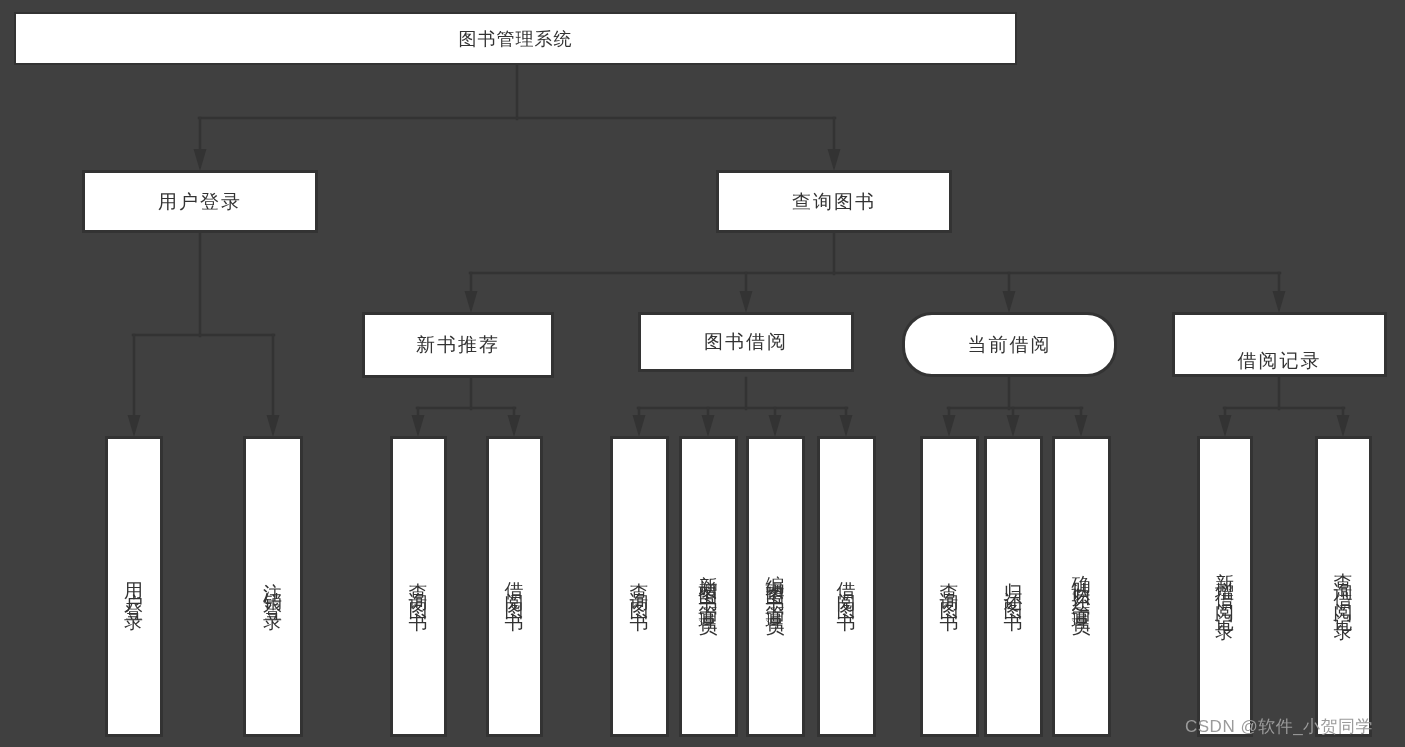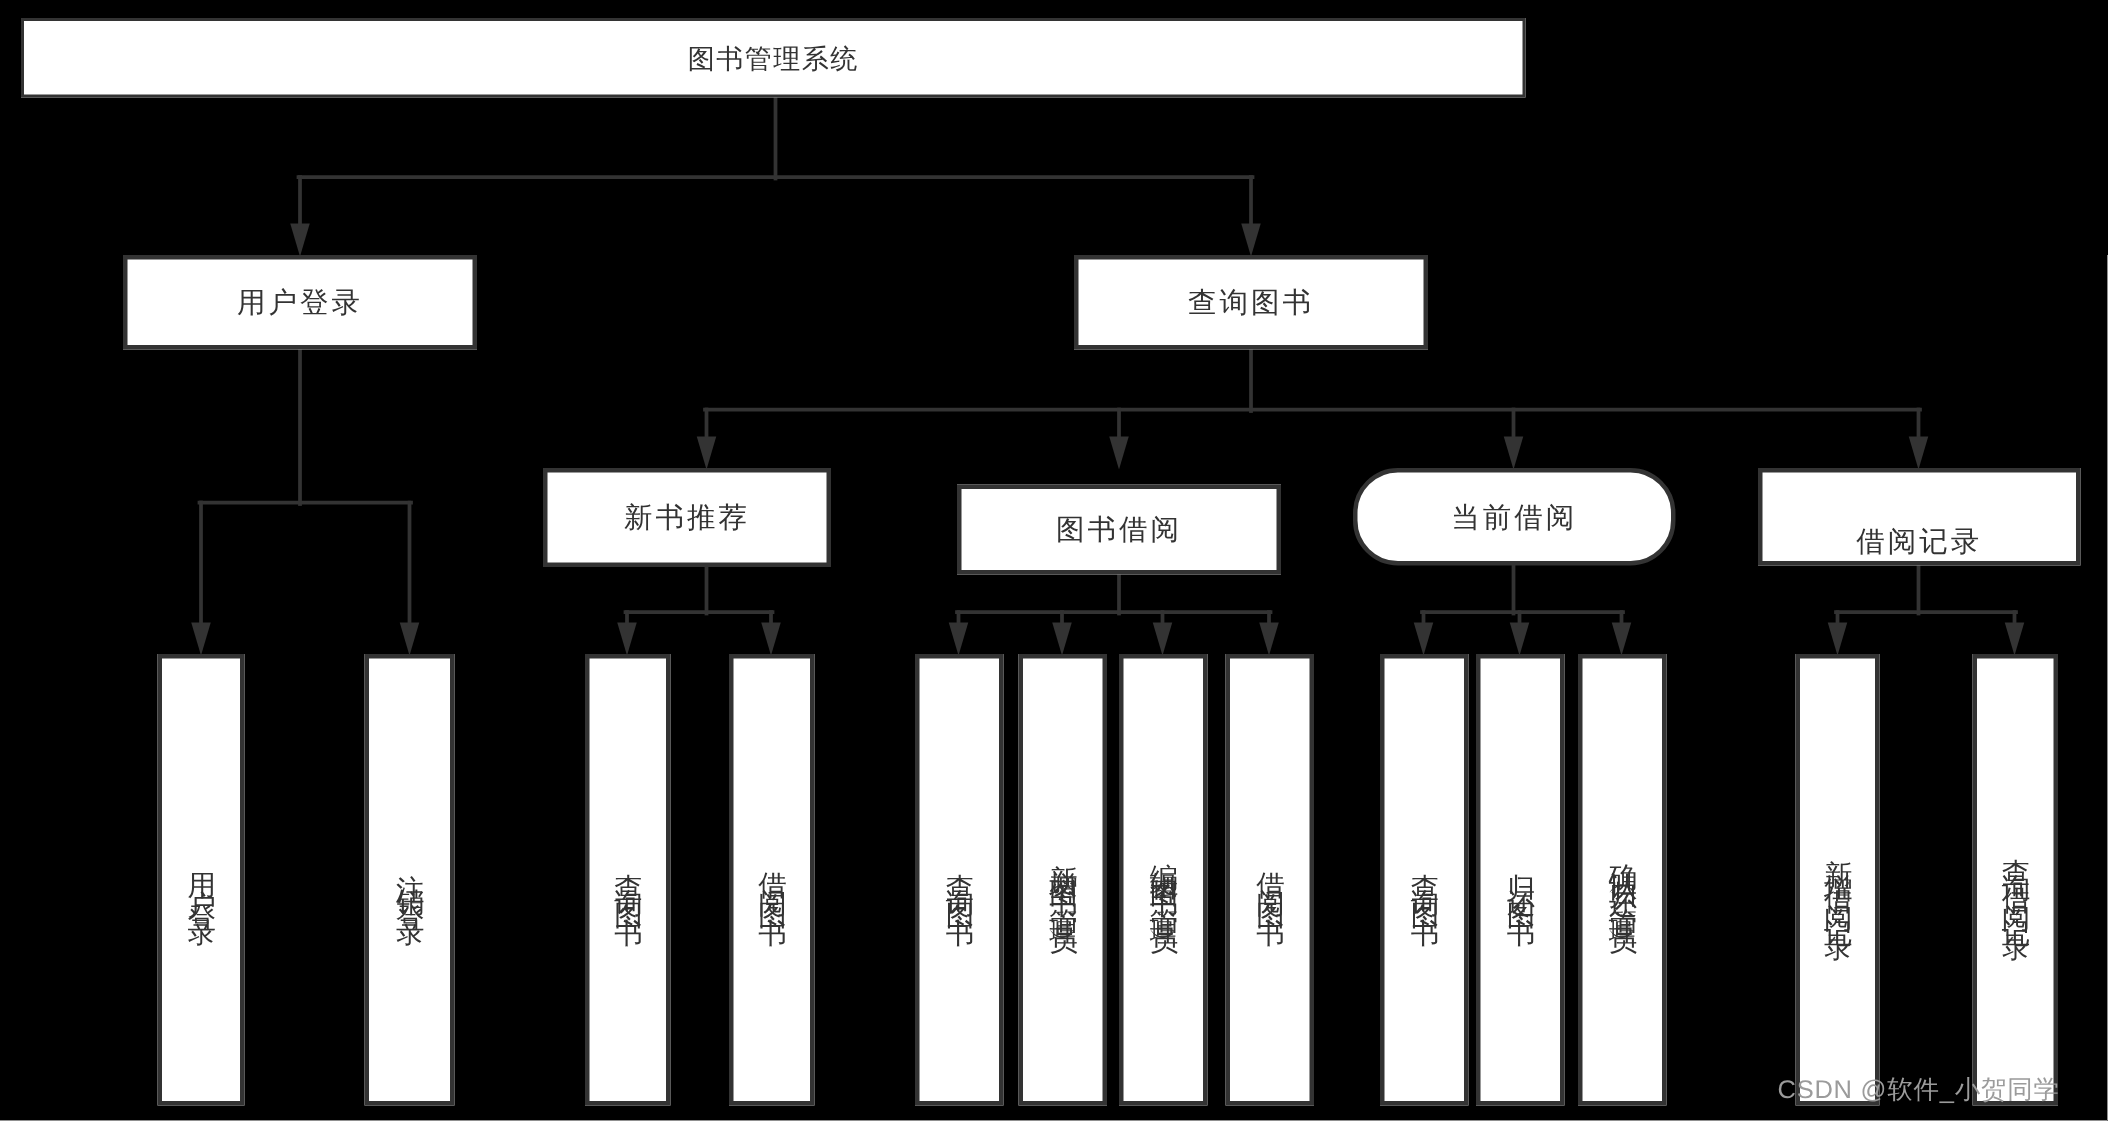--- a/index.html
+++ b/index.html
@@ -5,21 +5,21 @@
   html, body {
     margin: 0;
     padding: 0;
     background: #ffffff;
     font-family: "Liberation Sans", "DejaVu Sans", sans-serif;
   }
   .stage {
     position: relative;
     width: 1405px;
     height: 747px;
-    background: #000000;
+    background: #404040;
     overflow: hidden;
   }
   svg.connectors {
     position: absolute;
     left: 0;
     top: 0;
     width: 1405px;
     height: 747px;
   }
   svg.connectors line {
@@ -161,21 +161,21 @@
   <div class="box branch" style="left:82px; top:170px; width:236px; height:63px;">
     <span>用户登录</span>
   </div>
   <div class="box branch" style="left:716px; top:170px; width:236px; height:63px;">
     <span>查询图书</span>
   </div>
 
   <div class="box branch" style="left:362px; top:312px; width:192px; height:66px;">
     <span>新书推荐</span>
   </div>
-  <div class="box branch" style="left:638px; top:323px; width:216px; height:60px;">
+  <div class="box branch" style="left:638px; top:312px; width:216px; height:60px;">
     <span>图书借阅</span>
   </div>
   <div class="box branch" style="left:902px; top:312px; width:215px; height:65px;border-radius:30px;">
     <span>当前借阅</span>
   </div>
   <div class="box branch" style="left:1172px; top:312px; width:215px; height:65px;align-items:flex-end;">
     <span>借阅记录</span>
   </div>
 
   <div class="box leaf" style="left:105px; top:436px; width:58px; height:301px;">

